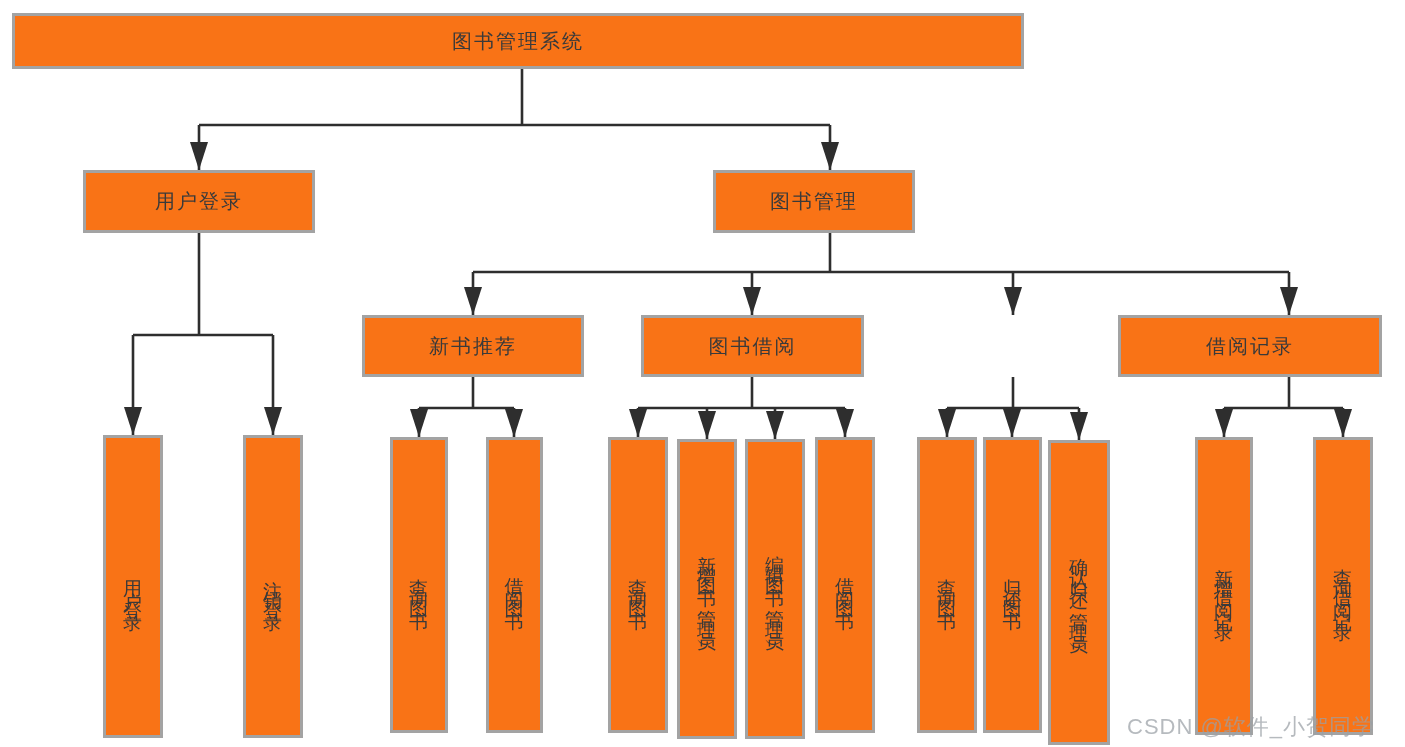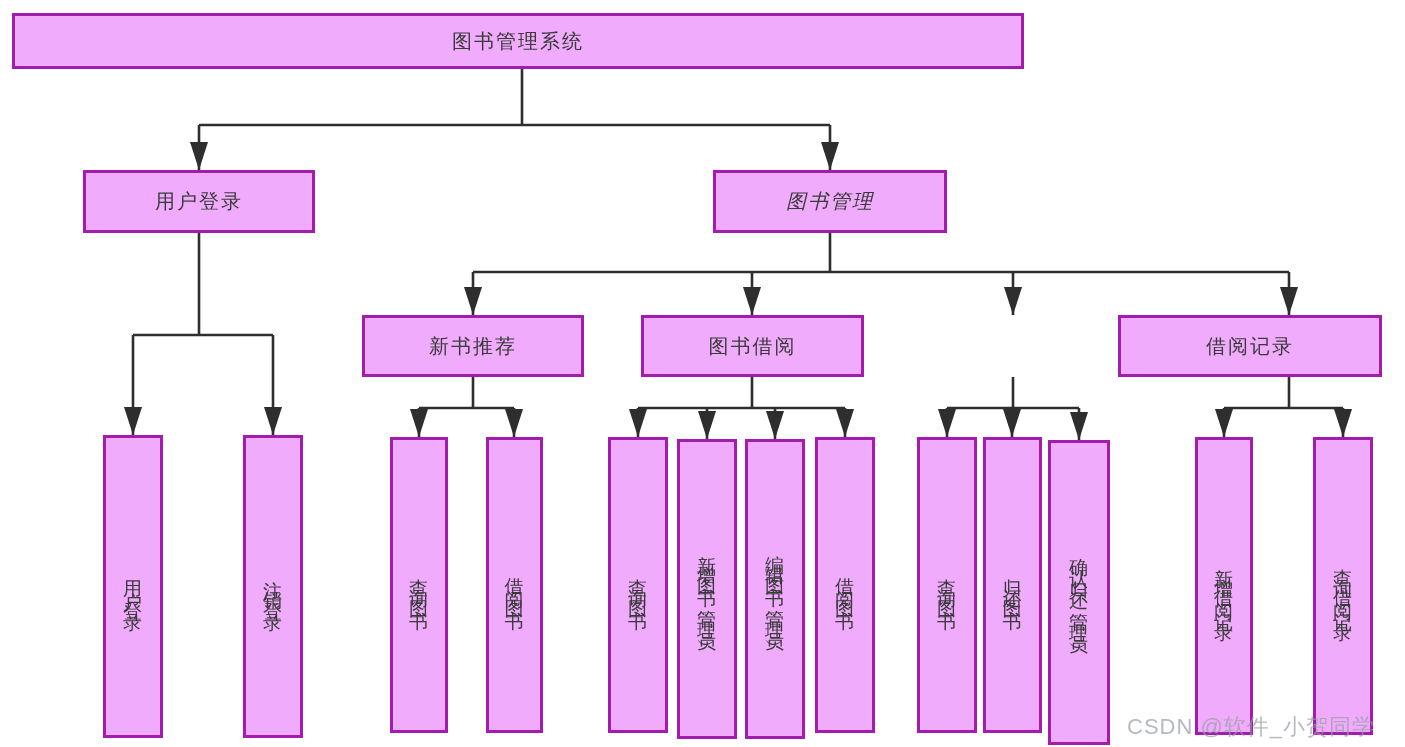--- a/index.html
+++ b/index.html
@@ -17,22 +17,22 @@
   }
   #wires {
     position: absolute;
     left: 0;
     top: 0;
     z-index: 1;
   }
   .node {
     position: absolute;
     box-sizing: border-box;
-    background: #f0abfc;
-    border: 3px solid #a21caf;
+    background: #f97316;
+    border: 3px solid #a3a3a3;
     display: flex;
     align-items: center;
     justify-content: center;
     z-index: 2;
   }
   .node .lbl {
     color: #3a3a3a;
     font-size: 20px;
     font-weight: 500;
     letter-spacing: 2px;
@@ -102,21 +102,21 @@
     </g>
   </svg>
 
   <div class="node h" style="left:12px; top:13px; width:1012px; height:56px;">
     <span class="lbl">图书管理系统</span>
   </div>
 
   <div class="node h" style="left:83px; top:170px; width:232px; height:63px;">
     <span class="lbl">用户登录</span>
   </div>
-  <div class="node h" style="left:713px; top:170px; width:234px; height:63px;font-style:italic;">
+  <div class="node h" style="left:713px; top:170px; width:202px; height:63px;">
     <span class="lbl">图书管理</span>
   </div>
 
   <div class="node h" style="left:362px; top:315px; width:222px; height:62px;">
     <span class="lbl">新书推荐</span>
   </div>
   <div class="node h" style="left:641px; top:315px; width:223px; height:62px;">
     <span class="lbl">图书借阅</span>
   </div>
   <div class="node h" style="left:1118px; top:315px; width:264px; height:62px;">

